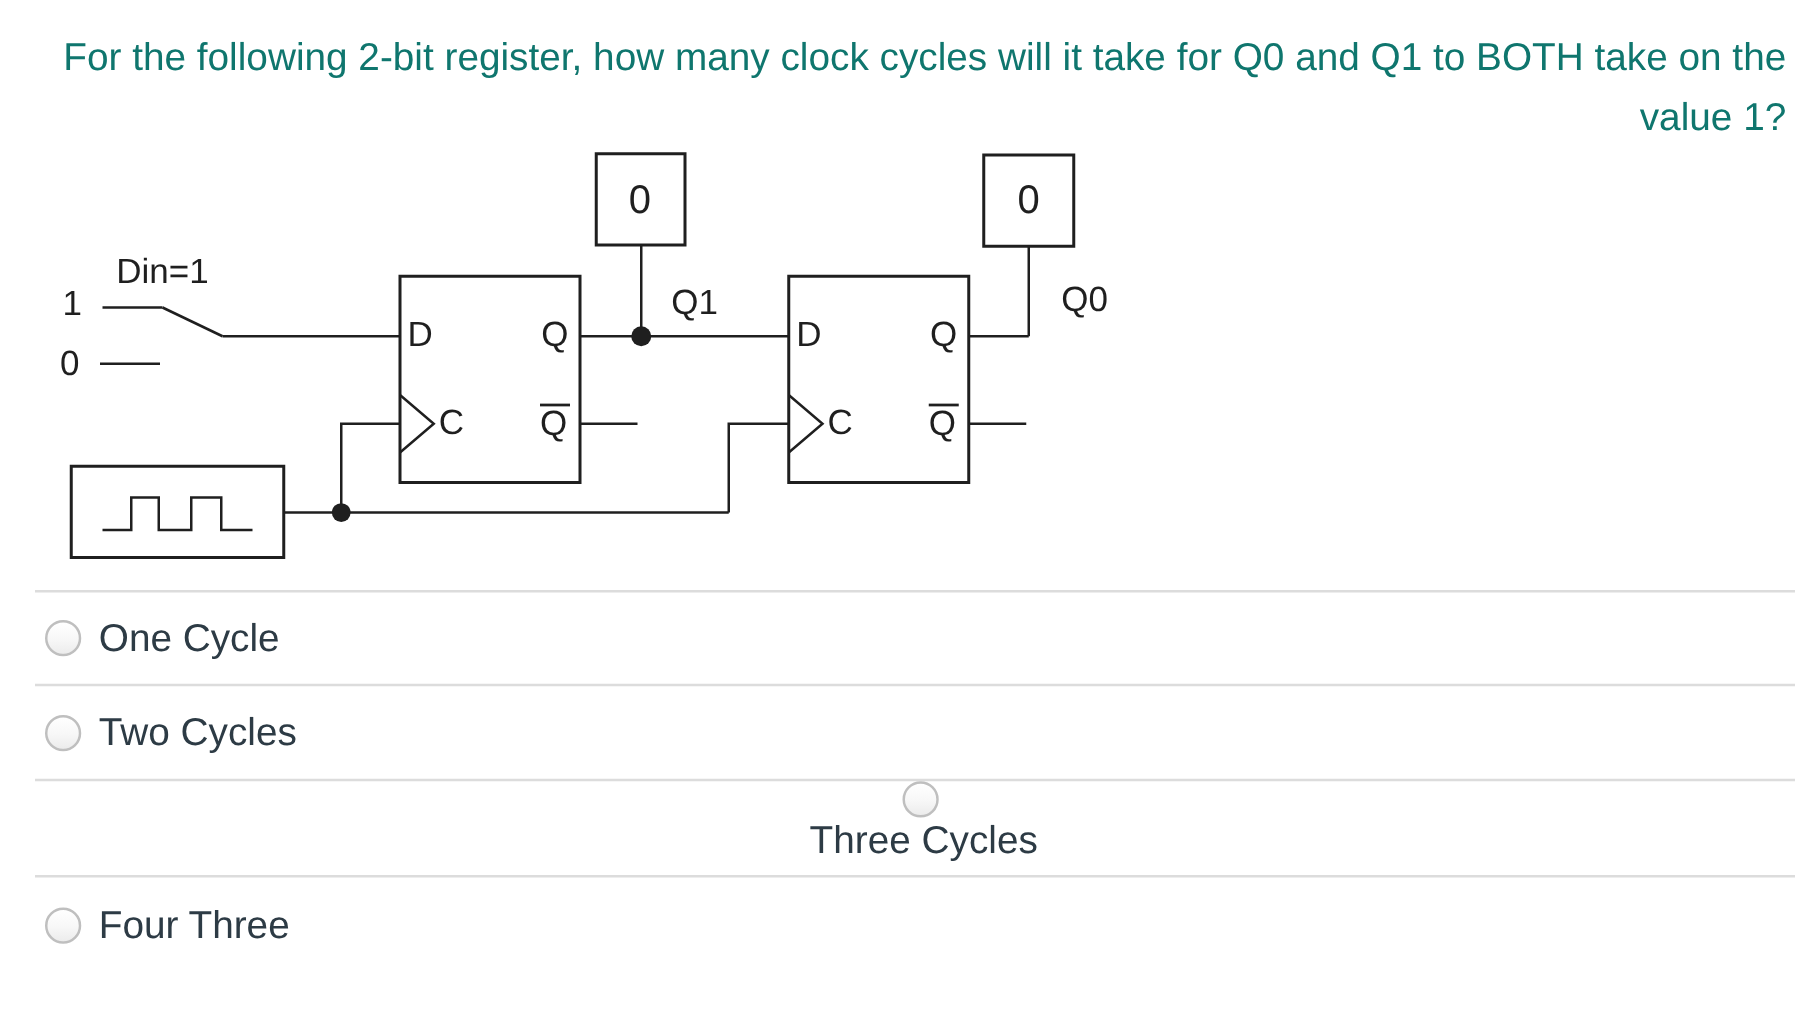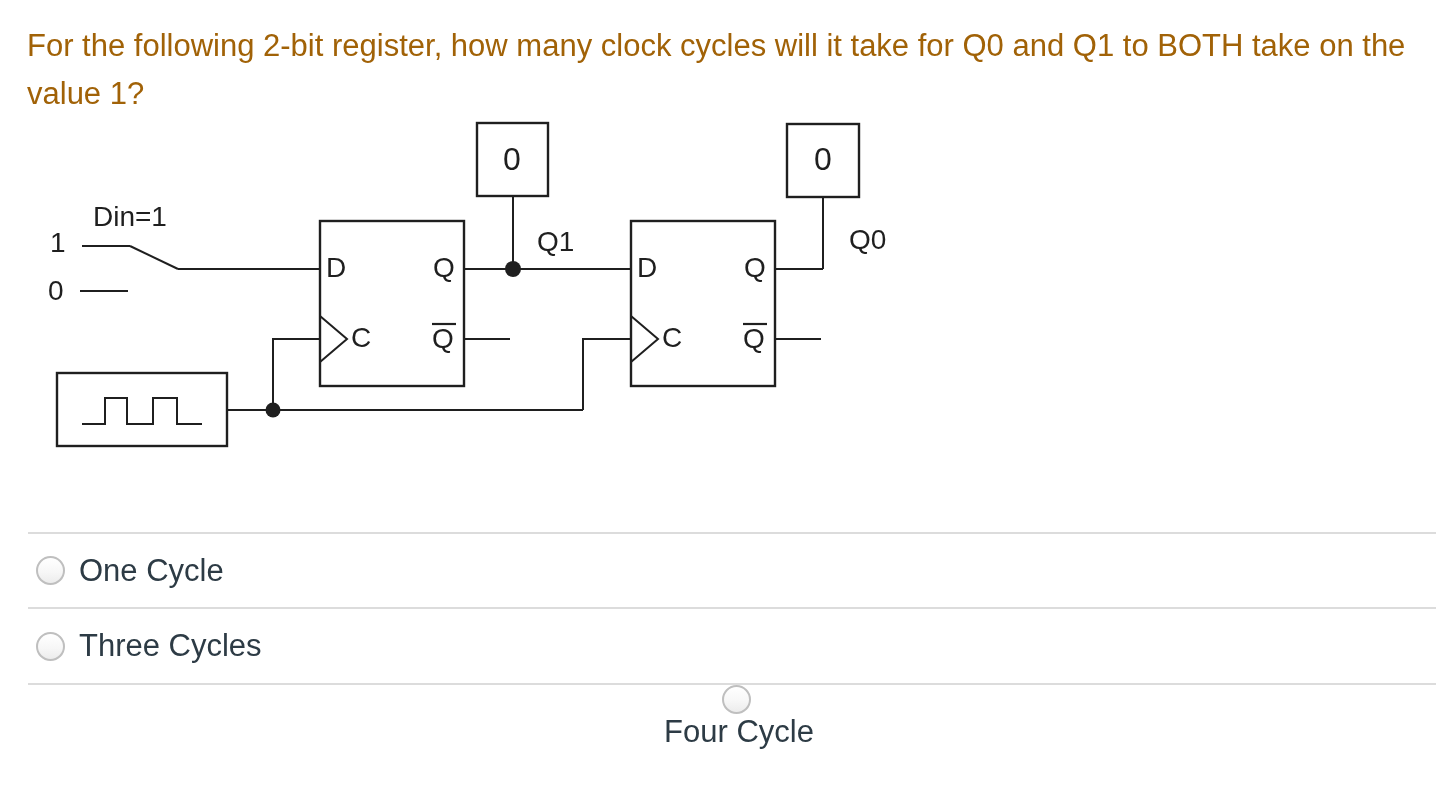--- a/index.html
+++ b/index.html
@@ -9,35 +9,36 @@
     font-family: "Liberation Sans", sans-serif;
     overflow: hidden;
     position: relative;
   }
   .question {
     position: absolute;
     left: 27px; top: 22px;
     width: 1402px;
     font-size: 31px;
     line-height: 48px;
-    color: #a16207;
+    color: #0f766e;
+    text-align: right;
   }
   .circuit {
     position: absolute;
     left: 0; top: 110px;
     width: 940px; height: 350px;
   }
   .circuit svg { display: block; }
   .circuit text {
     font-family: "Liberation Sans", sans-serif;
     fill: #1f1f1f;
   }
   .options {
     position: absolute;
-    left: 28px; top: 532px;
+    left: 28px; top: 472px;
     width: 1408px;
   }
   .option-row {
     display: flex;
     align-items: center;
     border-top: 2px solid #dcdcdc;
     height: 75px;
     cursor: pointer;
   }
   .option-row:nth-child(2) { height: 76px; }
@@ -124,19 +125,23 @@
   </svg>
 </div>
 
 <div class="options">
   <div class="option-row">
     <span class="radio"></span>
     <span class="option-label">One Cycle</span>
   </div>
   <div class="option-row">
     <span class="radio"></span>
+    <span class="option-label">Two Cycles</span>
+  </div>
+  <div class="option-row">
+    <span class="radio"></span>
     <span class="option-label">Three Cycles</span>
   </div>
   <div class="option-row">
     <span class="radio"></span>
-    <span class="option-label">Four Cycle</span>
+    <span class="option-label">Four Three</span>
   </div>
 </div>
 
 </body></html>

